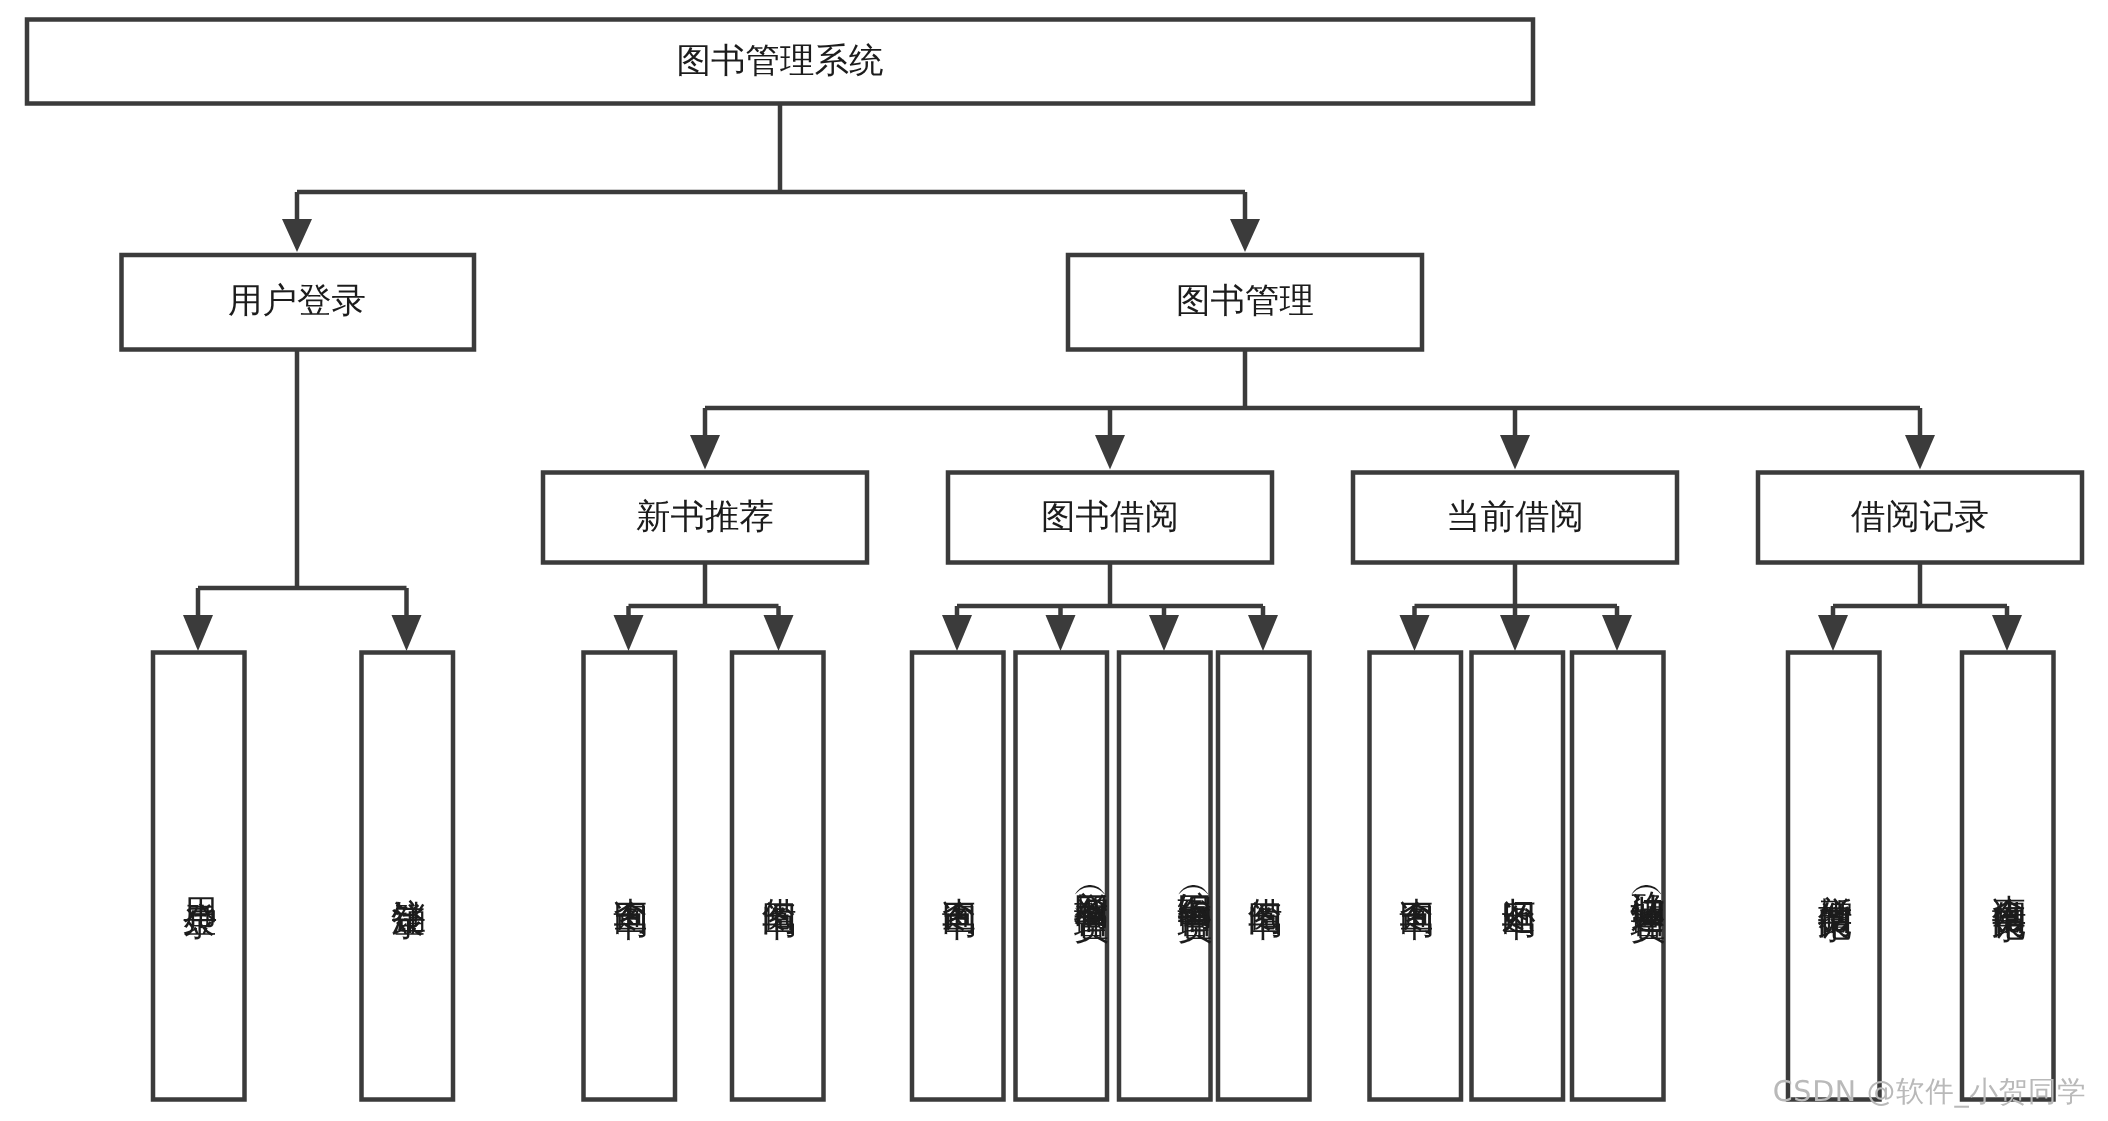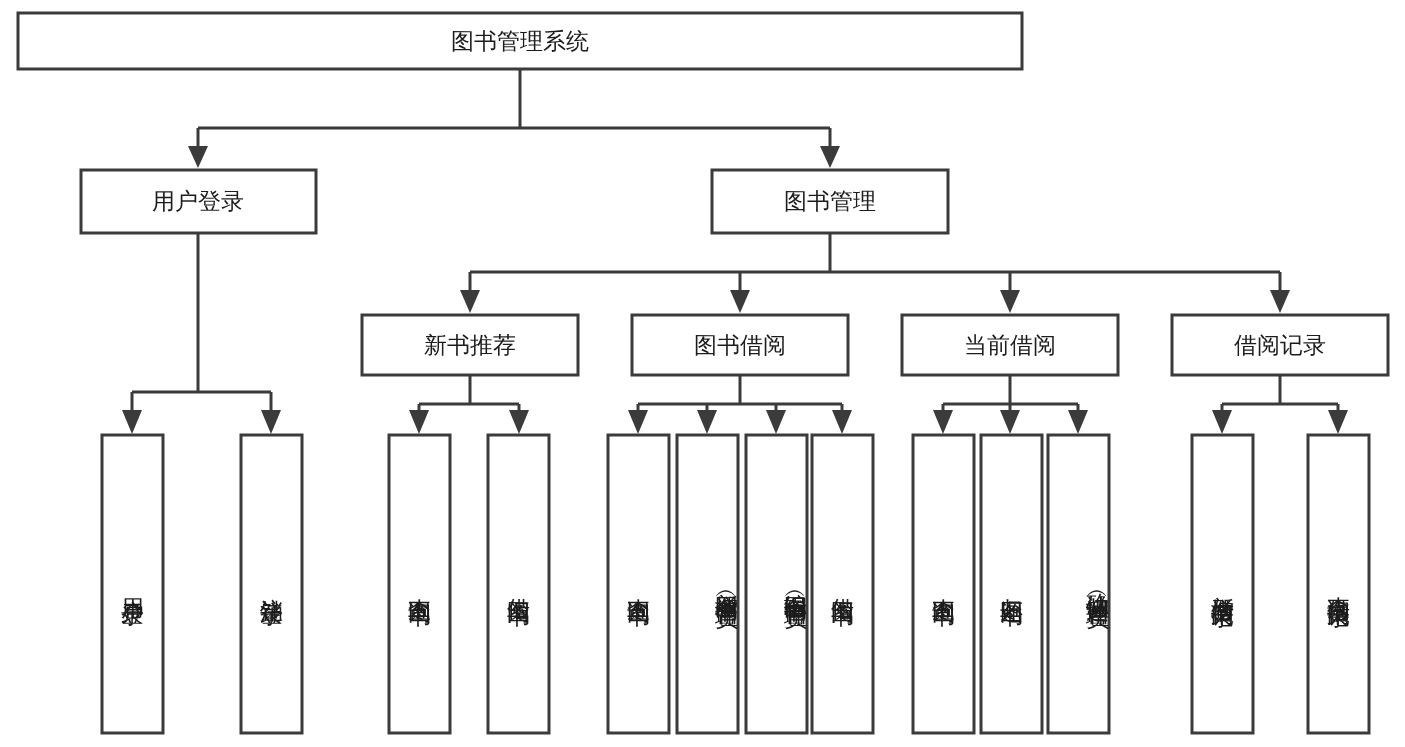--- a/index.html
+++ b/index.html
@@ -229,14 +229,15 @@
   <div class="vlabel" style="left:913px; top:435px; width:61px; height:298px;">查询图书</div>
 
   <div class="vlabel" style="left:981px; top:435px; width:61px; height:298px;">归还图书</div>
 
   <div class="vlabel" style="left:1048px; top:440px; width:61px; height:288px; align-items:flex-start;">确认归还（管理员）</div>
 
   <div class="vlabel" style="left:1192px; top:435px; width:61px; height:298px;">新增借阅记录</div>
 
   <div class="vlabel" style="left:1308px; top:435px; width:61px; height:298px;">查询借阅记录</div>
 
+  <div class="watermark">CSDN @软件_小贺同学</div>
 
 </div>
 
 </body></html>

